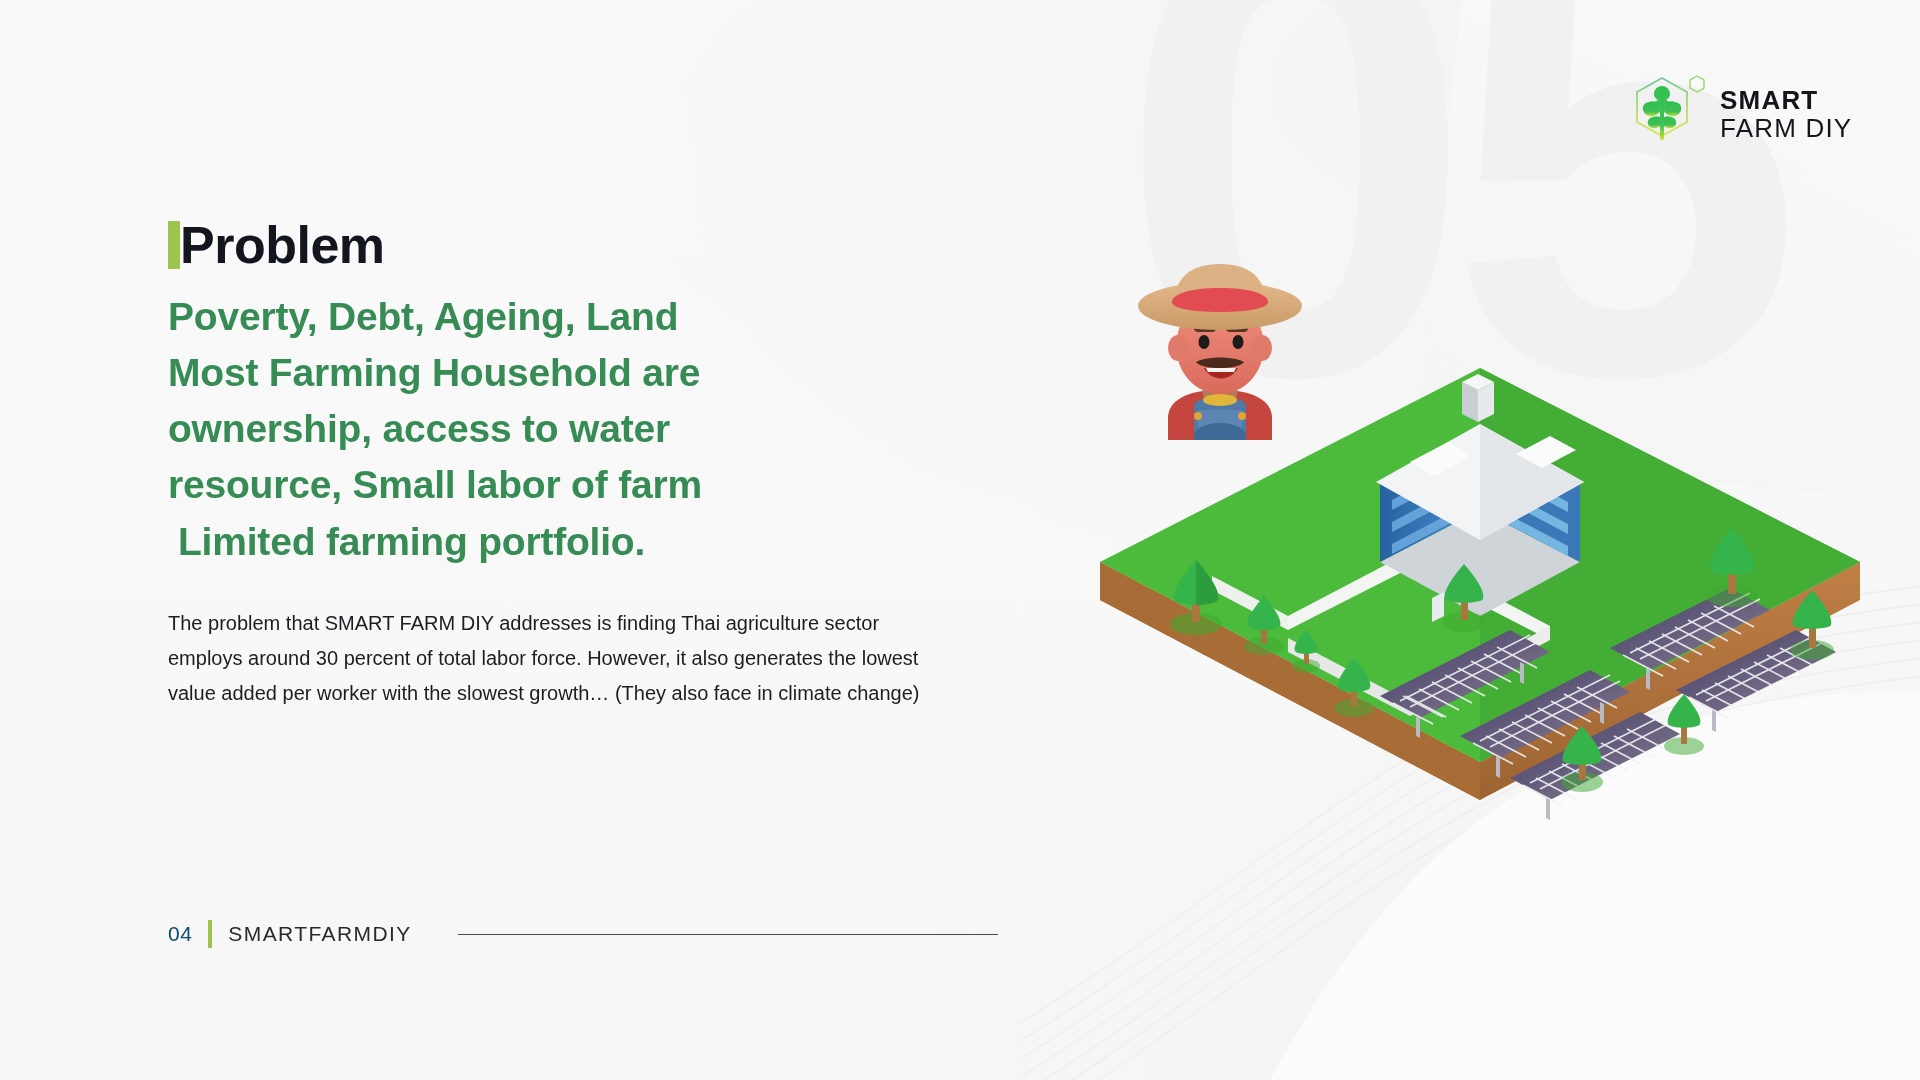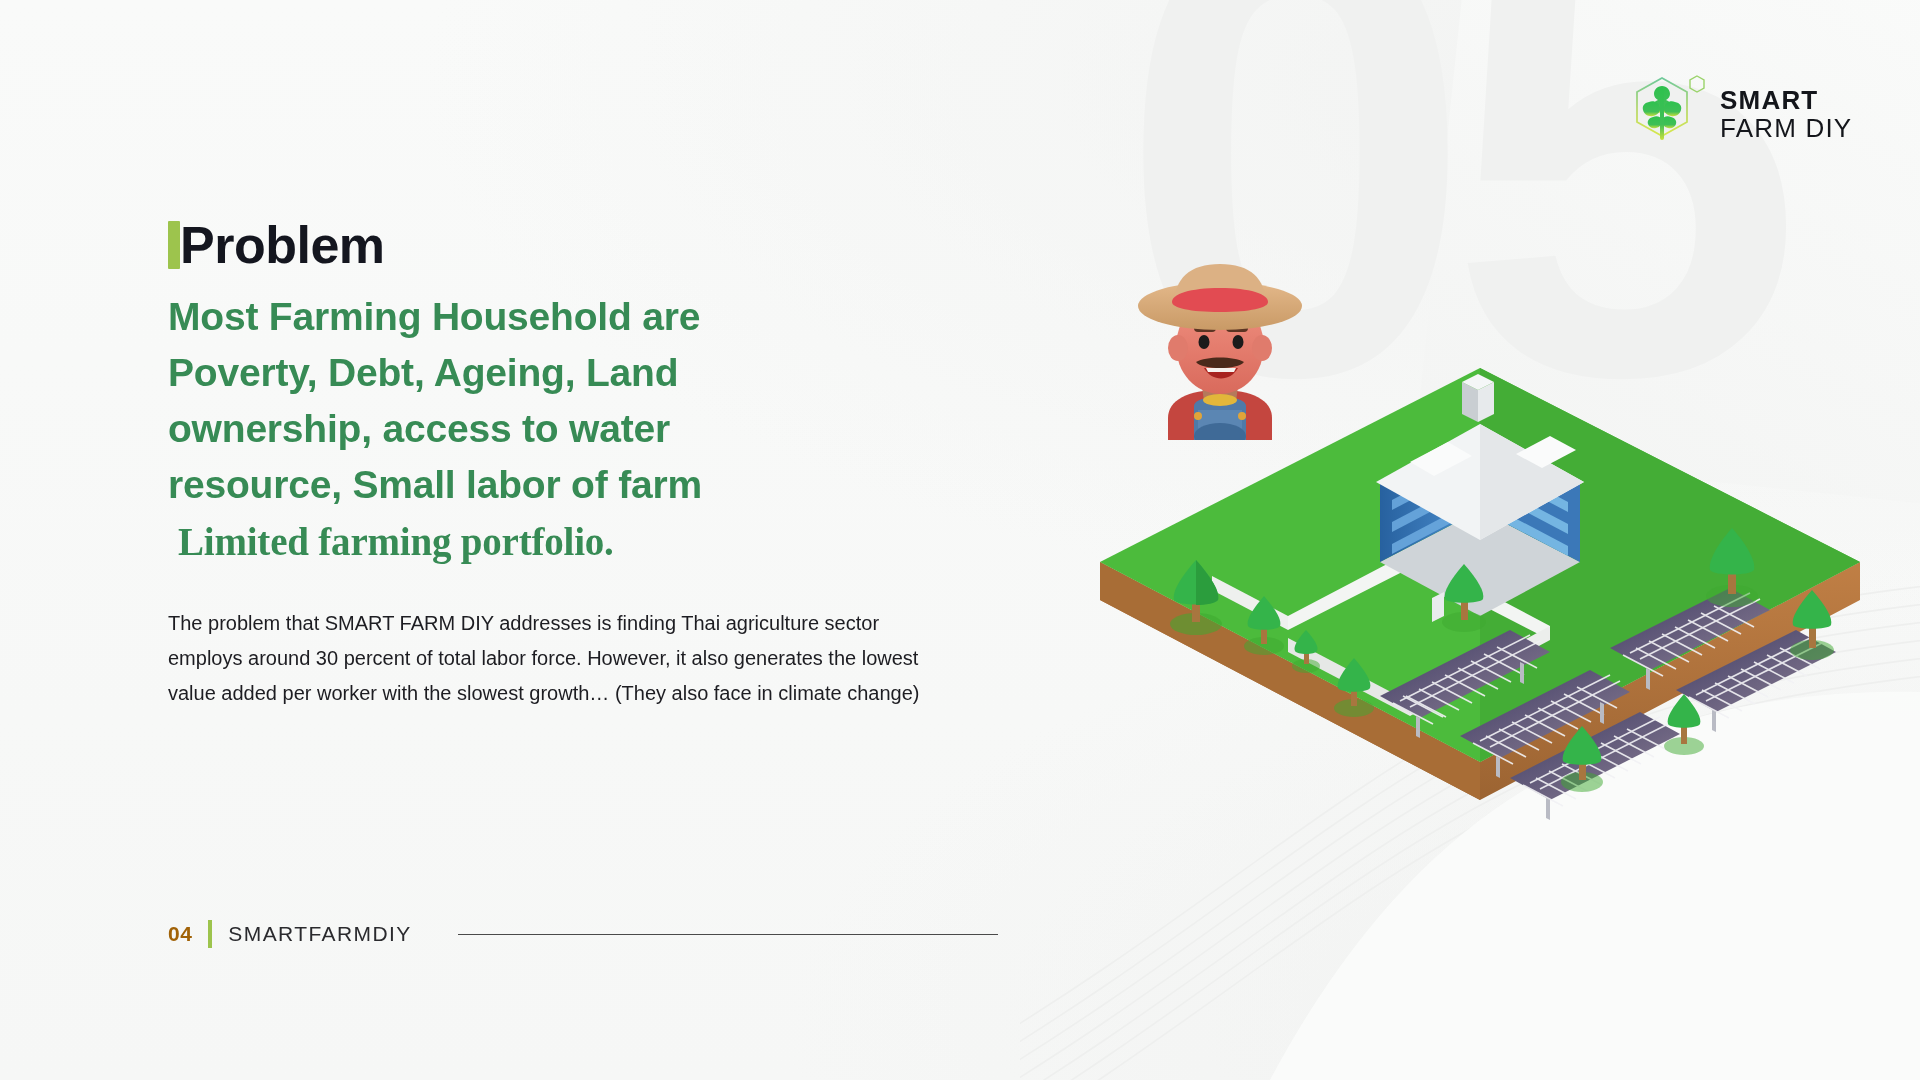--- a/index.html
+++ b/index.html
@@ -68,37 +68,37 @@
 
   .subhead{
     margin-top:14px;
     font-size:39px;
     font-weight:700;
     color:#378b55;
     line-height:1.44;
     letter-spacing:-.2px;
     max-width:640px;
   }
-  .subhead .indent{ padding-left:10px;font-family:Liberation Serif, serif; }
+  .subhead .indent{ padding-left:10px; }
 
   .body-copy{
     margin-top:36px;
     font-size:20px;
     line-height:1.76;
     color:#1d1d22;
     max-width:780px;
     font-weight:400;
   }
 
   
   .footer{
     position:absolute; left:168px; top:920px;
     display:flex; align-items:center; gap:16px; width:830px;
   }
-  .footer-num{ font-size:21px; font-weight:700; color:#a16207; letter-spacing:.5px;text-align:right; }
+  .footer-num{ font-size:21px; font-weight:400; color:#0c4a6e; letter-spacing:.5px;text-align:right; }
   .footer-divider-bar{ width:4px; height:28px; background:#9dc44d; }
   .footer-brand{ font-size:21px; font-weight:400; color:#2a2a2e; letter-spacing:1.4px; }
   .footer-rule{ flex:1; height:1px; background:#4a4a4a; margin-left:30px; }
 
   
   .art{ position:absolute; left:1080px; top:250px; width:800px; height:700px; }
   .farmer{ position:absolute; left:30px; top:0; width:220px; height:190px; }
   .farm{ position:absolute; left:0px; top:80px; width:800px; height:560px; }
 </style>
 </head>
@@ -162,22 +162,22 @@
 </div>
 
 <div class="content">
 
   <div class="title-row">
     <span class="accent-bar"></span>
     <h1 class="page-title">Problem</h1>
   </div>
 
   <div class="subhead">
+    <div>Poverty, Debt, Ageing, Land</div>
     <div>Most Farming Household are</div>
-    <div>Poverty, Debt, Ageing, Land</div>
     <div>ownership, access to water</div>
     <div>resource, Small labor of farm</div>
     <div class="indent"> Limited farming portfolio.</div>
   </div>
 
   <p class="body-copy">The problem that SMART FARM DIY addresses is finding Thai agriculture sector employs around 30 percent of total labor force. However, it also generates the lowest value added per worker with the slowest growth… (They also face in climate change)</p>
 </div>
 
 <div class="footer">
   <span class="footer-num">04</span>

